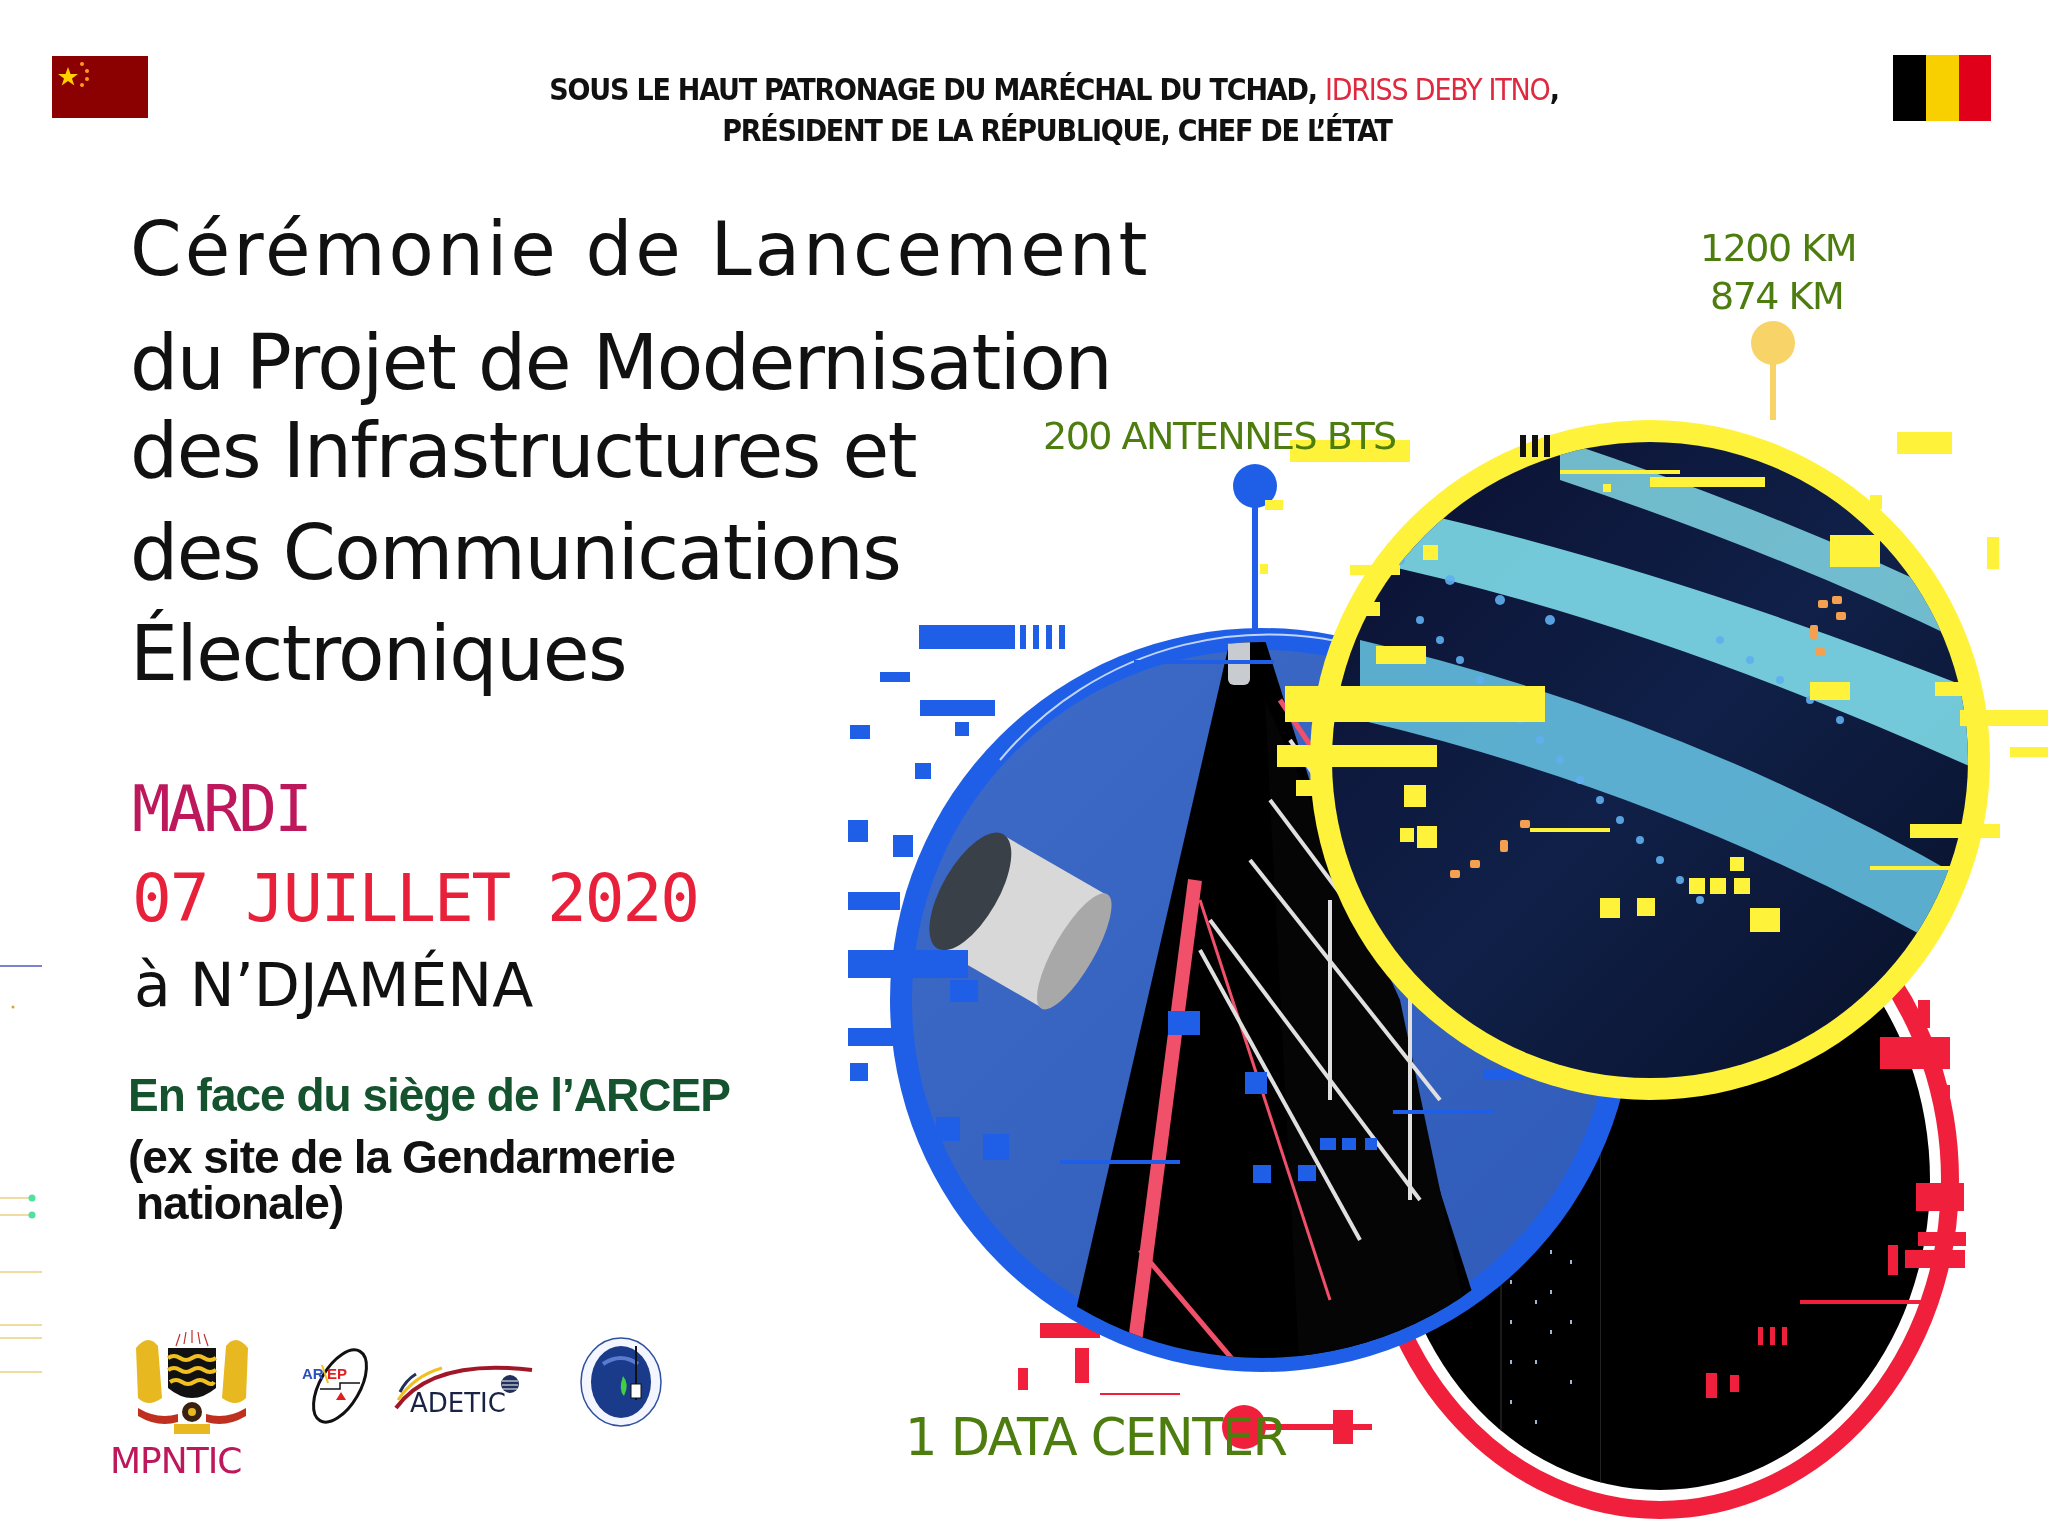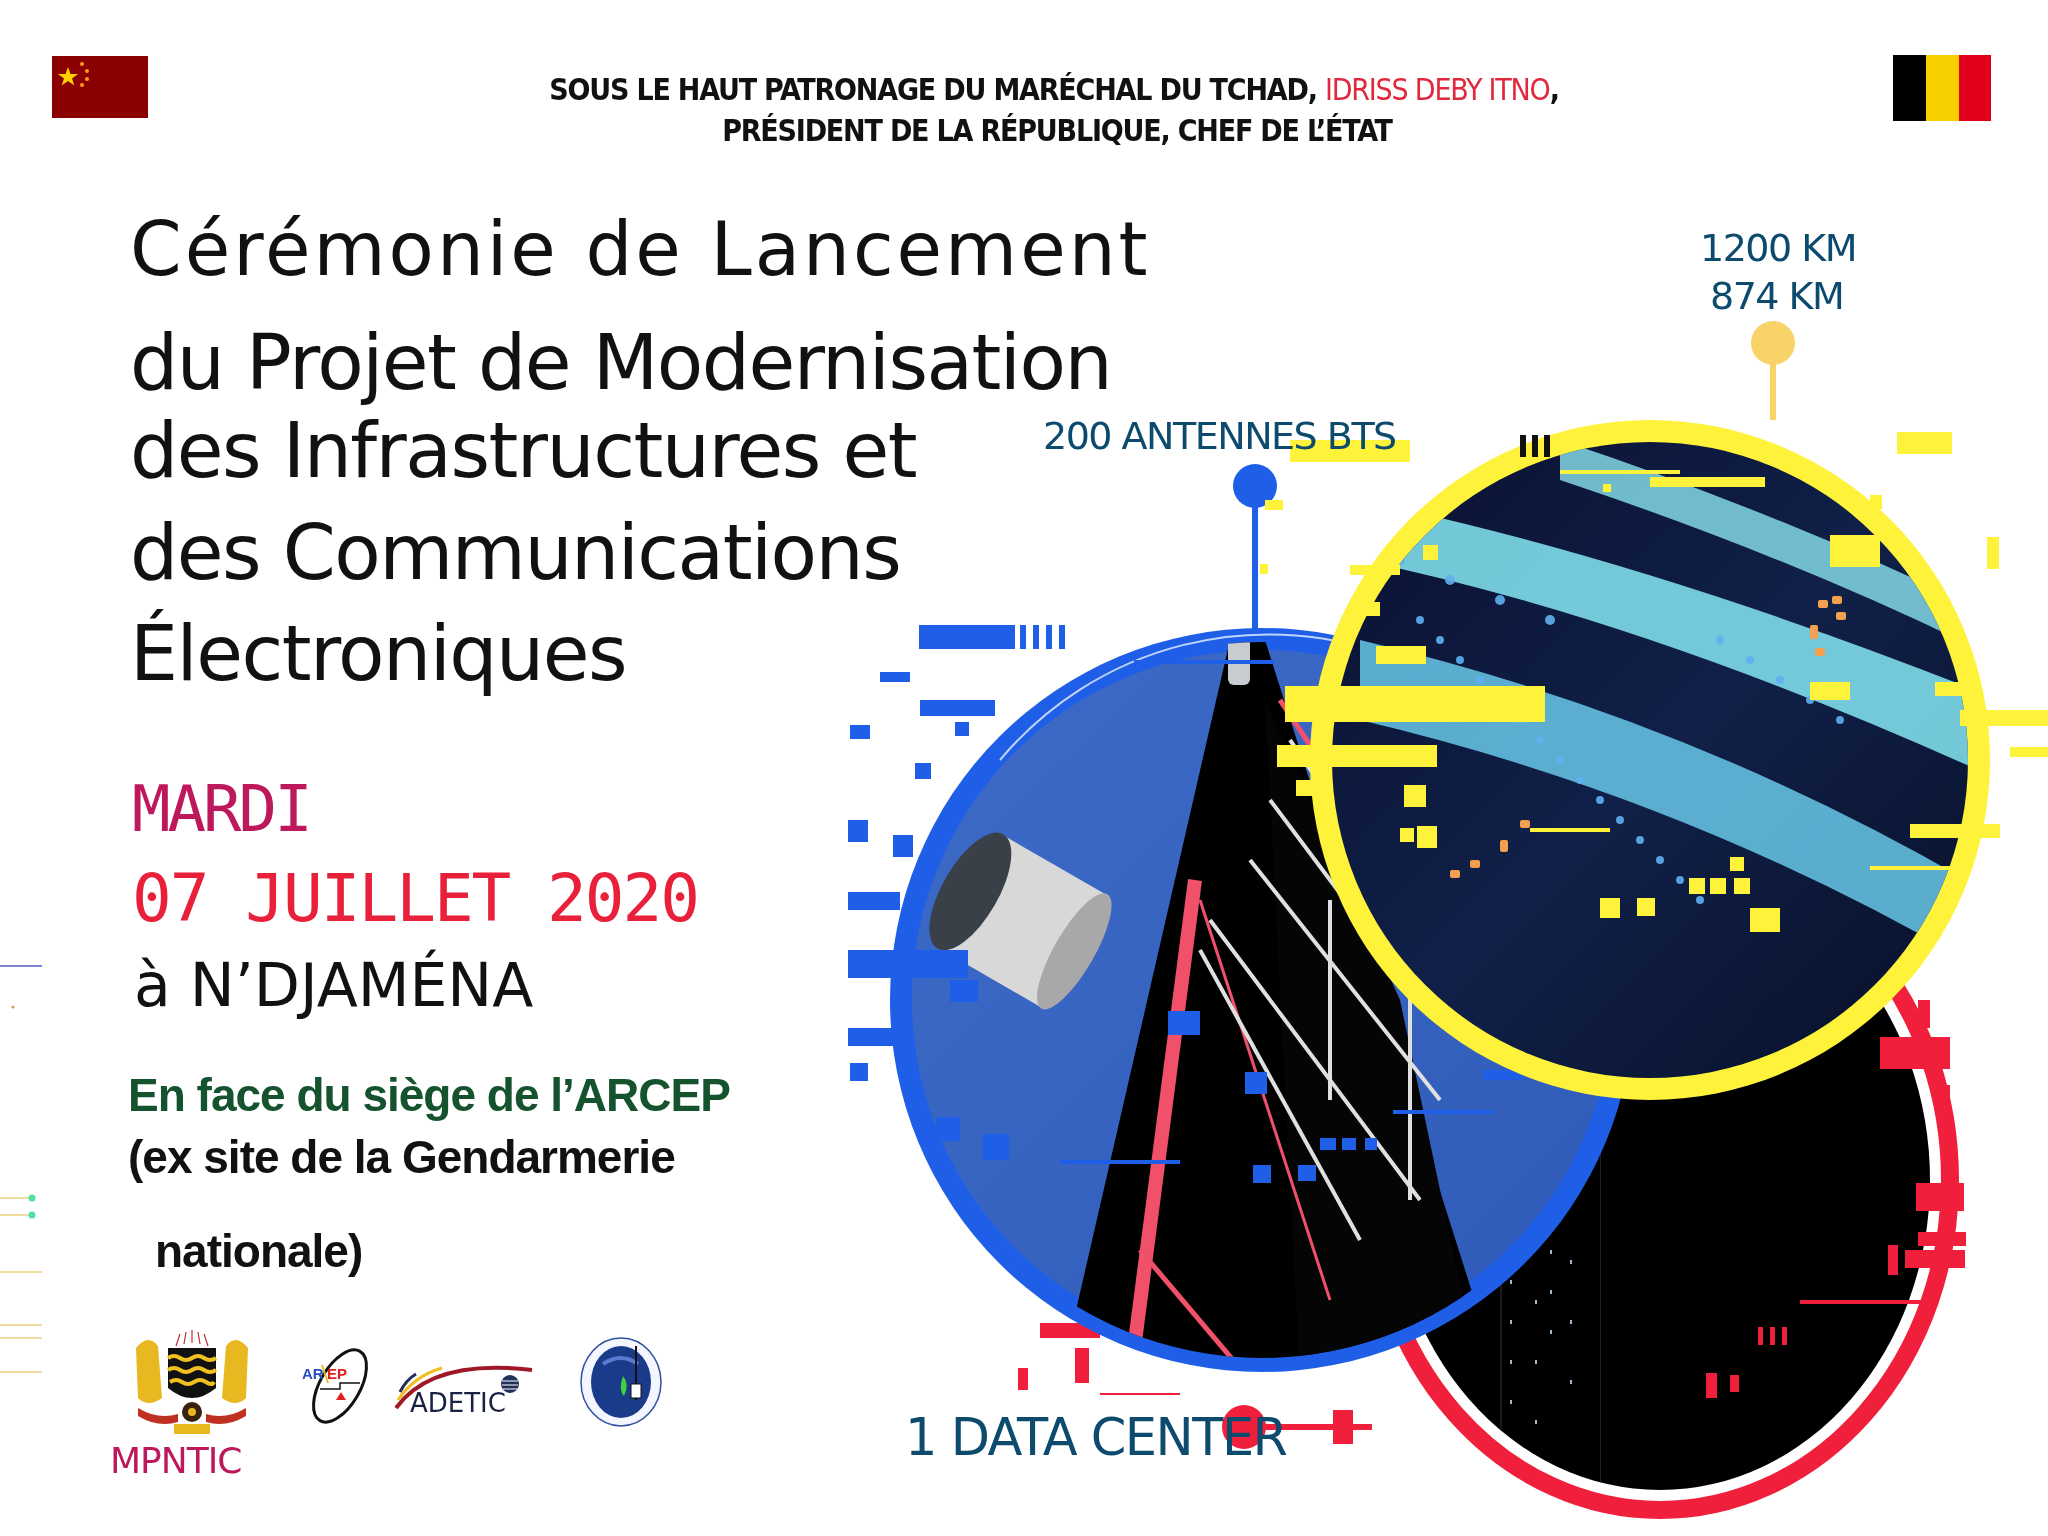--- a/index.html
+++ b/index.html
@@ -8,21 +8,21 @@
   .flag{position:absolute;}
   .header{position:absolute;left:0;width:2020px;text-align:center;font-family:"DejaVu Sans Condensed","DejaVu Sans",sans-serif;font-weight:bold;font-size:30px;color:#111;letter-spacing:-1.2px;}
   .header .red{color:#E0283F;font-weight:normal;}
   .title{position:absolute;left:130px;font-family:"DejaVu Sans","Liberation Sans",sans-serif;color:#111;font-size:76px;line-height:1;white-space:nowrap;letter-spacing:-1.5px;}
   .title.first{letter-spacing:3px;font-size:74px;}
   .date-day{position:absolute;left:132px;top:772px;font-family:"DejaVu Sans Mono","Liberation Mono",monospace;font-size:64px;color:#be185d;letter-spacing:-3px;}
   .date-full{position:absolute;left:132px;top:860px;font-family:"DejaVu Sans Mono","Liberation Mono",monospace;font-size:66px;color:#E8203A;letter-spacing:-2px;white-space:nowrap;}
   .city{position:absolute;left:134px;top:950px;font-family:"DejaVu Sans",sans-serif;font-size:60px;color:#111;white-space:nowrap;}
   .loc-blue{position:absolute;left:128px;top:1068px;font-family:"Liberation Sans",sans-serif;font-weight:bold;font-size:46px;color:#14532d;white-space:nowrap;letter-spacing:-1px;}
   .loc-black{position:absolute;left:128px;font-family:"Liberation Sans",sans-serif;font-weight:bold;font-size:46px;color:#111;white-space:nowrap;letter-spacing:-1px;}
-  .stat-label{position:absolute;font-family:"DejaVu Sans","Liberation Sans",sans-serif;color:#0c4a6e;white-space:nowrap;letter-spacing:-1.5px;}
+  .stat-label{position:absolute;font-family:"DejaVu Sans","Liberation Sans",sans-serif;color:#4d7c0f;white-space:nowrap;letter-spacing:-1.5px;}
   .logo{position:absolute;}
   .mpntic{position:absolute;left:110px;top:1440px;font-family:"DejaVu Sans",sans-serif;font-size:36px;color:#be185d;letter-spacing:-1px;}
   svg{display:block;}
 </style>
 </head>
 <body>
 
 <div class="flag" style="left:52px;top:56px;width:96px;height:62px;">
   <svg width="96" height="62" viewBox="0 0 96 62">
     <rect width="96" height="62" fill="#8B0000"></rect>
@@ -52,21 +52,21 @@
 <div class="title" style="top:313px;margin-top:12px;">du Projet de Modernisation</div>
 <div class="title" style="top:413px;">des Infrastructures et</div>
 <div class="title" style="top:515px;">des Communications</div>
 <div class="title" style="top:616px;">Électroniques</div>
 
 <div class="date-day">MARDI</div>
 <div class="date-full">07 JUILLET 2020</div>
 <div class="city">à N’DJAMÉNA</div>
 <div class="loc-blue">En face du siège de l’ARCEP</div>
 <div class="loc-black" style="top:1130px;">(ex site de la Gendarmerie</div>
-<div class="loc-black" style="top:1224px;left:136px;margin-left:19px;">nationale)</div>
+<div class="loc-black" style="top:1176px;left:136px;">nationale)</div>
 
 <svg class="abs" style="left:0;top:940px;" width="60" height="420">
   <line x1="0" y1="26" x2="42" y2="26" stroke="#7C82D0" stroke-width="2"></line>
   <circle cx="13" cy="67" r="1.5" fill="#D9A040"></circle>
   <line x1="0" y1="258" x2="32" y2="258" stroke="#E8D080" stroke-width="1.5"></line>
   <circle cx="32" cy="258" r="3.5" fill="#50E0A0"></circle>
   <line x1="0" y1="275" x2="32" y2="275" stroke="#E8D080" stroke-width="1.5"></line>
   <circle cx="32" cy="275" r="3.5" fill="#50E0A0"></circle>
   <line x1="0" y1="332" x2="42" y2="332" stroke="#E8D080" stroke-width="1.5"></line>
   <line x1="0" y1="385" x2="42" y2="385" stroke="#E8D080" stroke-width="1.5"></line>

